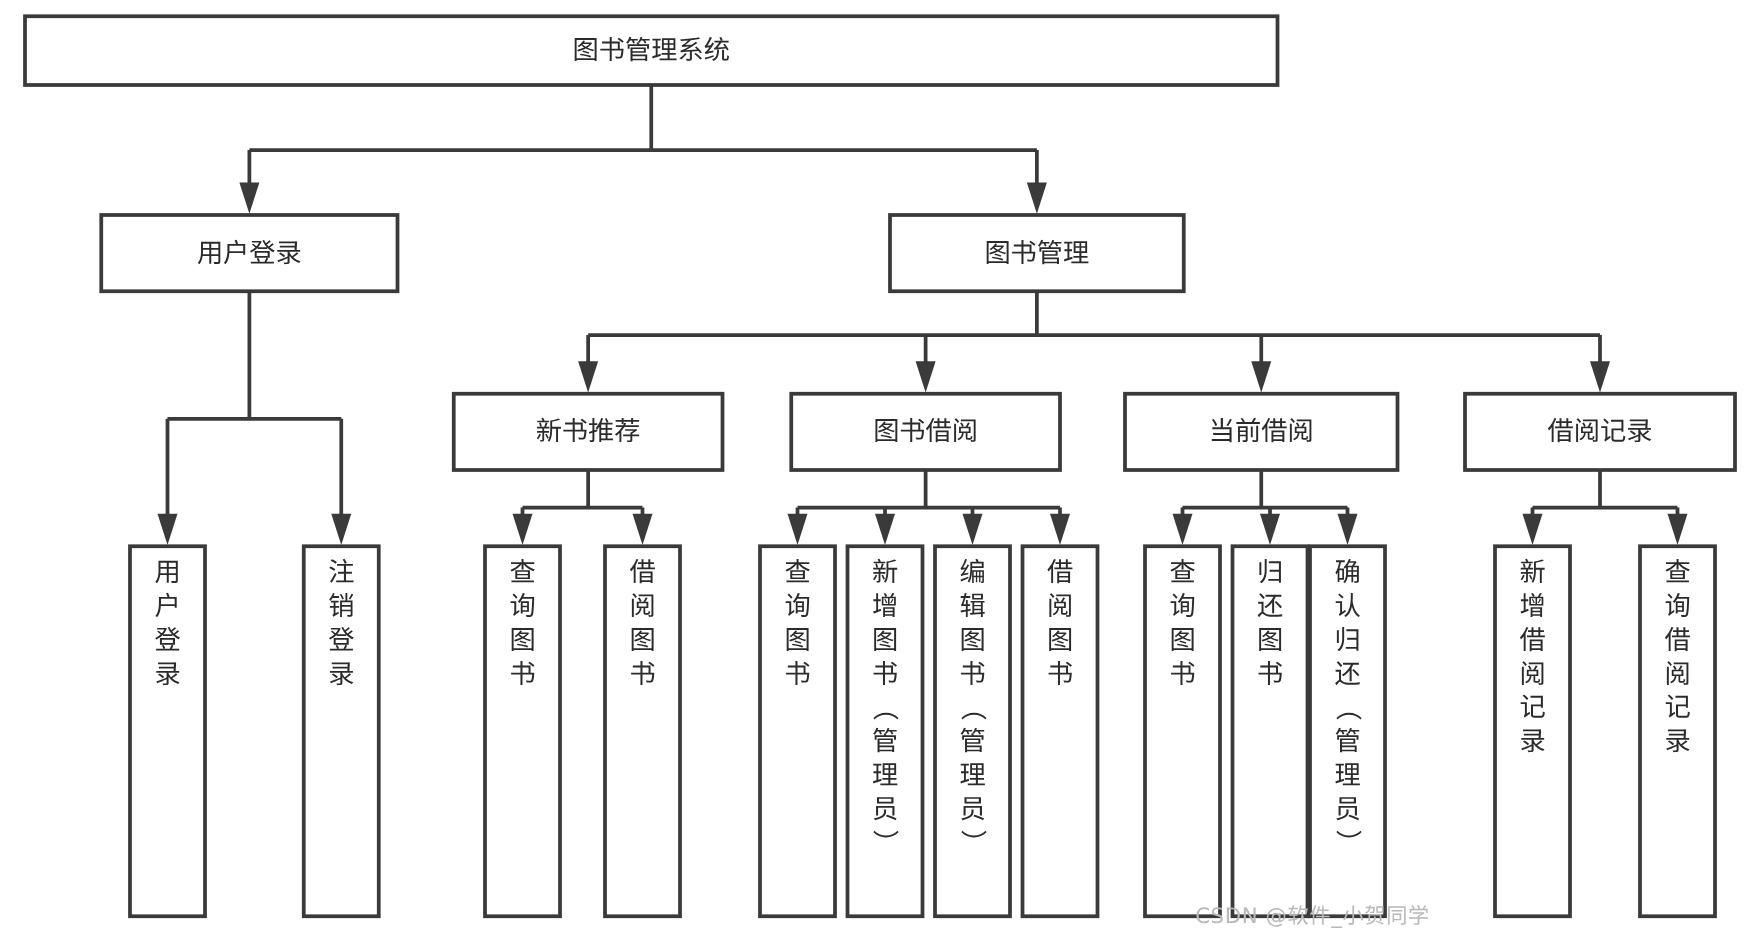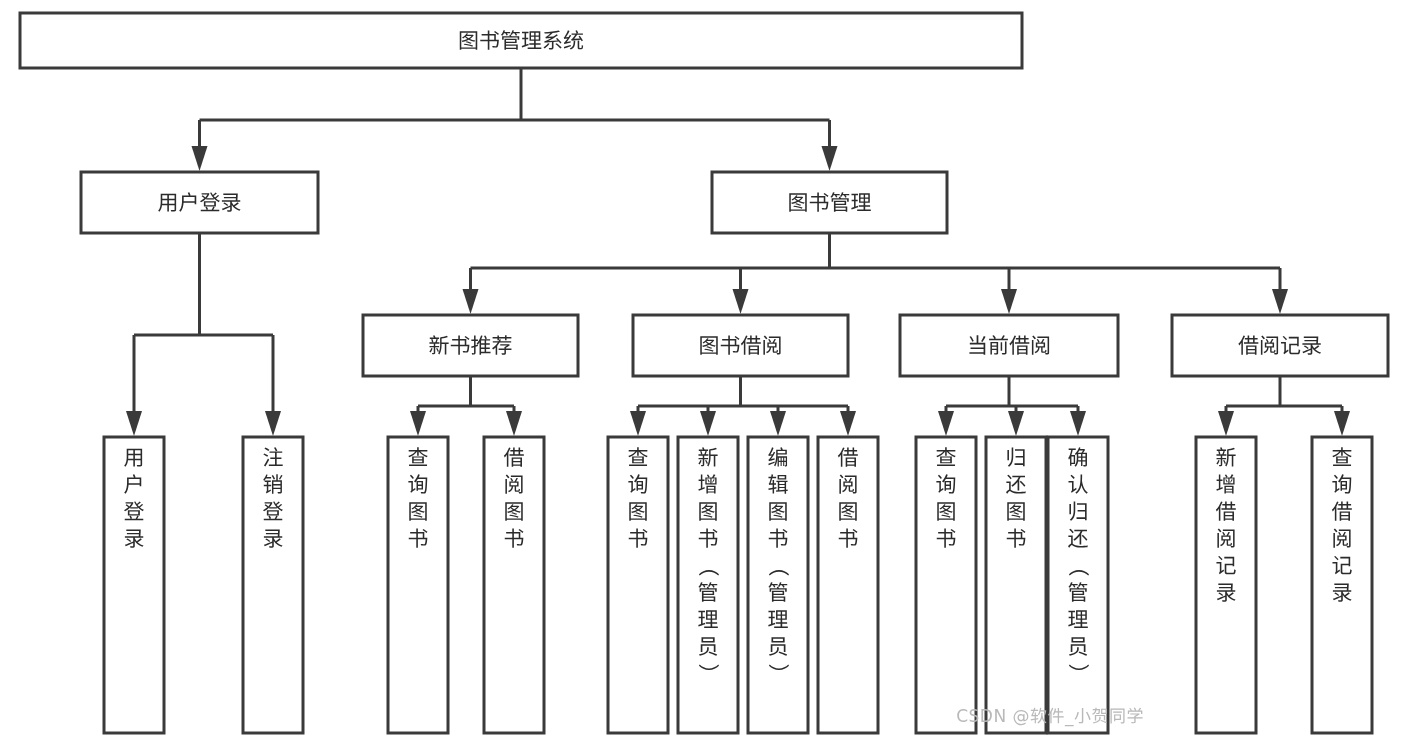--- a/index.html
+++ b/index.html
@@ -15,21 +15,21 @@
   .arrow-head{fill:#3a3a3a;stroke:none;}
   .node-label-h{
     font-family:"DejaVu Sans","Liberation Sans",sans-serif;
     font-size:21px;fill:#2b2b2b;text-anchor:middle;dominant-baseline:middle;
   }
   .node-label-v{
     font-family:"DejaVu Sans","Liberation Sans",sans-serif;
     font-size:21px;fill:#2b2b2b;
   }
   .watermark{
-    position:absolute;right:8px;bottom:20px;
+    position:absolute;right:8px;bottom:4px;
     font-family:"DejaVu Sans","Liberation Sans",sans-serif;
     font-size:17px;color:#b9b9b9;letter-spacing:.5px;white-space:nowrap;
     user-select:none;
   }
 </style>
 </head>
 <body>
 
 <div id="diagram-root">
   <svg id="flow" viewBox="0 0 1405 747">

